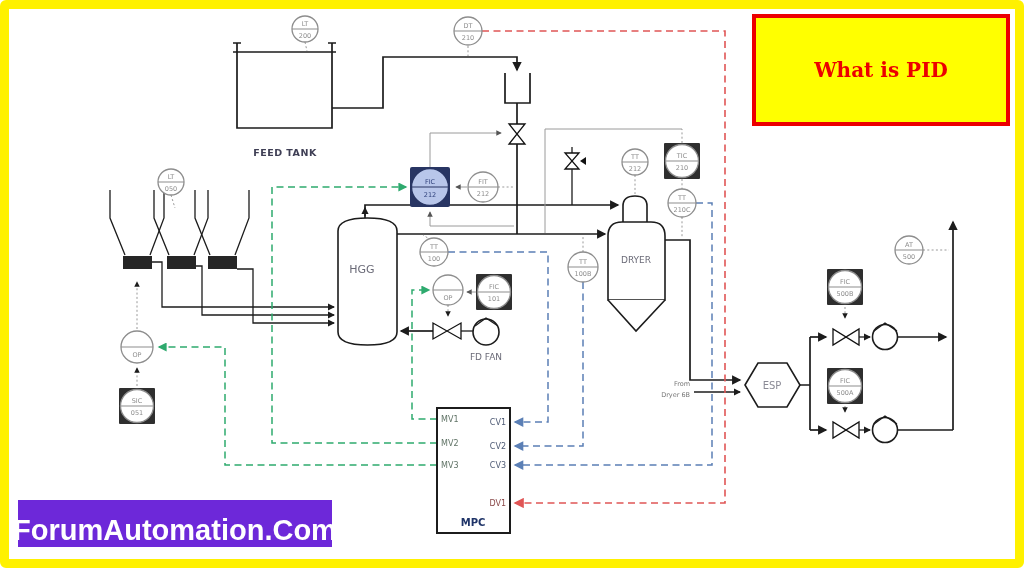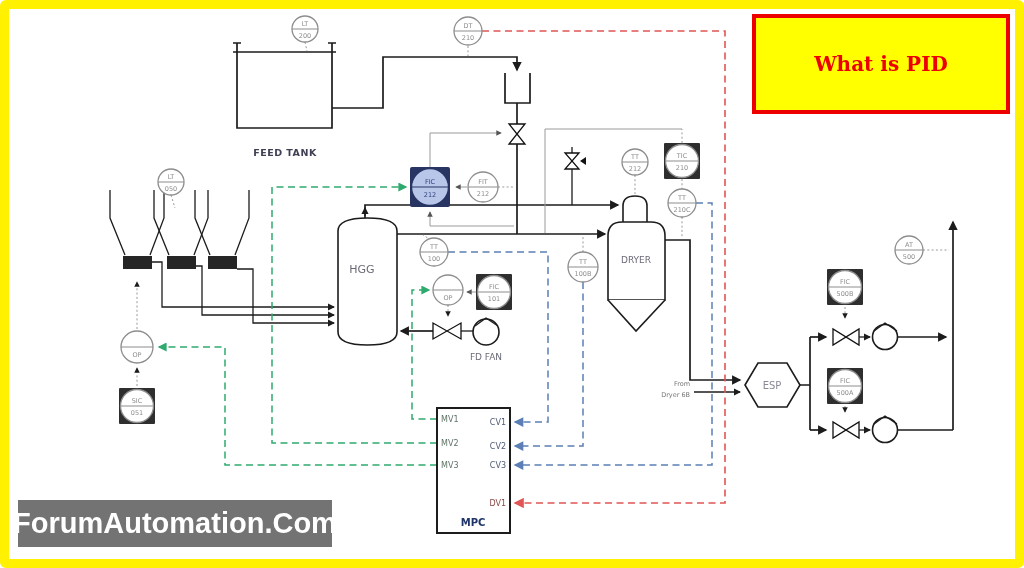--- a/index.html
+++ b/index.html
@@ -1,25 +1,25 @@
 <!DOCTYPE html>
 <html><head>
 <meta charset="utf-8">
 <style>
   html,body{margin:0;padding:0;background:#fff;}
   #stage{position:relative;width:1024px;height:568px;background:#ffffff;overflow:hidden;
          font-family:"DejaVu Sans",sans-serif;}
   .frame{position:absolute;inset:0;border:9px solid #FFF100;border-radius:6px;pointer-events:none;z-index:10;}
   #diagram{position:absolute;left:0;top:0;z-index:1;}
-  .title-box{position:absolute;left:752px;top:14px;width:258px;height:100px;background:#FFFF00;
+  .title-box{position:absolute;left:752px;top:14px;width:258px;height:112px;background:#FFFF00;
     border:4px solid #EC0000;box-sizing:border-box;z-index:5;display:flex;flex-direction:row;
     align-items:center;justify-content:center;text-align:center;}
   .title-box div{font-family:"DejaVu Serif",serif;font-weight:bold;color:#EC0000;font-size:20px;line-height:1.4;}
-  .banner{position:absolute;left:18px;top:500px;width:314px;height:47px;background:#737373;z-index:5;
-    display:flex;align-items:center;justify-content:center;}
+  .banner{position:absolute;left:18px;top:500px;width:314px;height:47px;background:#6d28d9;z-index:5;
+    display:flex;align-items:flex-end;justify-content:center;}
   .banner span{font-family:"Liberation Sans","DejaVu Sans",sans-serif;font-weight:bold;color:#ffffff;font-size:29px;letter-spacing:0px;}
   
   .pipe{stroke:#1c1c1c;stroke-width:1.7;fill:none;}
   .pipe2{stroke:#1c1c1c;stroke-width:1.3;fill:none;}
   .sig{stroke:#9a9a9a;stroke-width:1;fill:none;}
   .dot{stroke:#999;stroke-width:1;fill:none;stroke-dasharray:2,2.3;}
   .gdash{stroke:#2EAA6E;stroke-width:1.5;fill:none;stroke-dasharray:7,4.5;}
   .bdash{stroke:#5B7FB5;stroke-width:1.5;fill:none;stroke-dasharray:7,4.5;}
   .rdash{stroke:#E05555;stroke-width:1.6;fill:none;stroke-dasharray:7,4.5;}
   .vessel{fill:#fff;stroke:#1c1c1c;stroke-width:1.6;}

